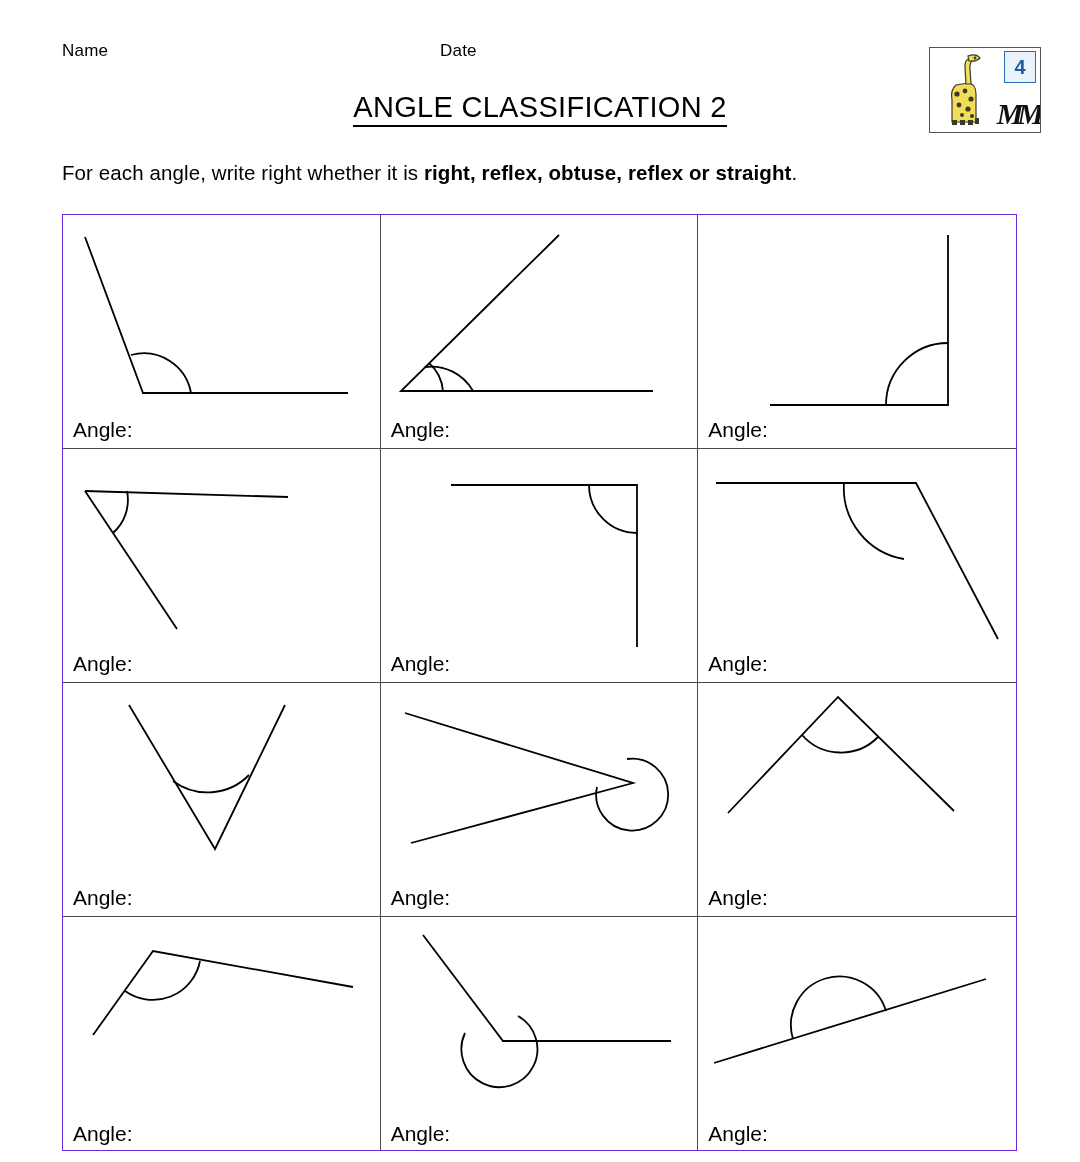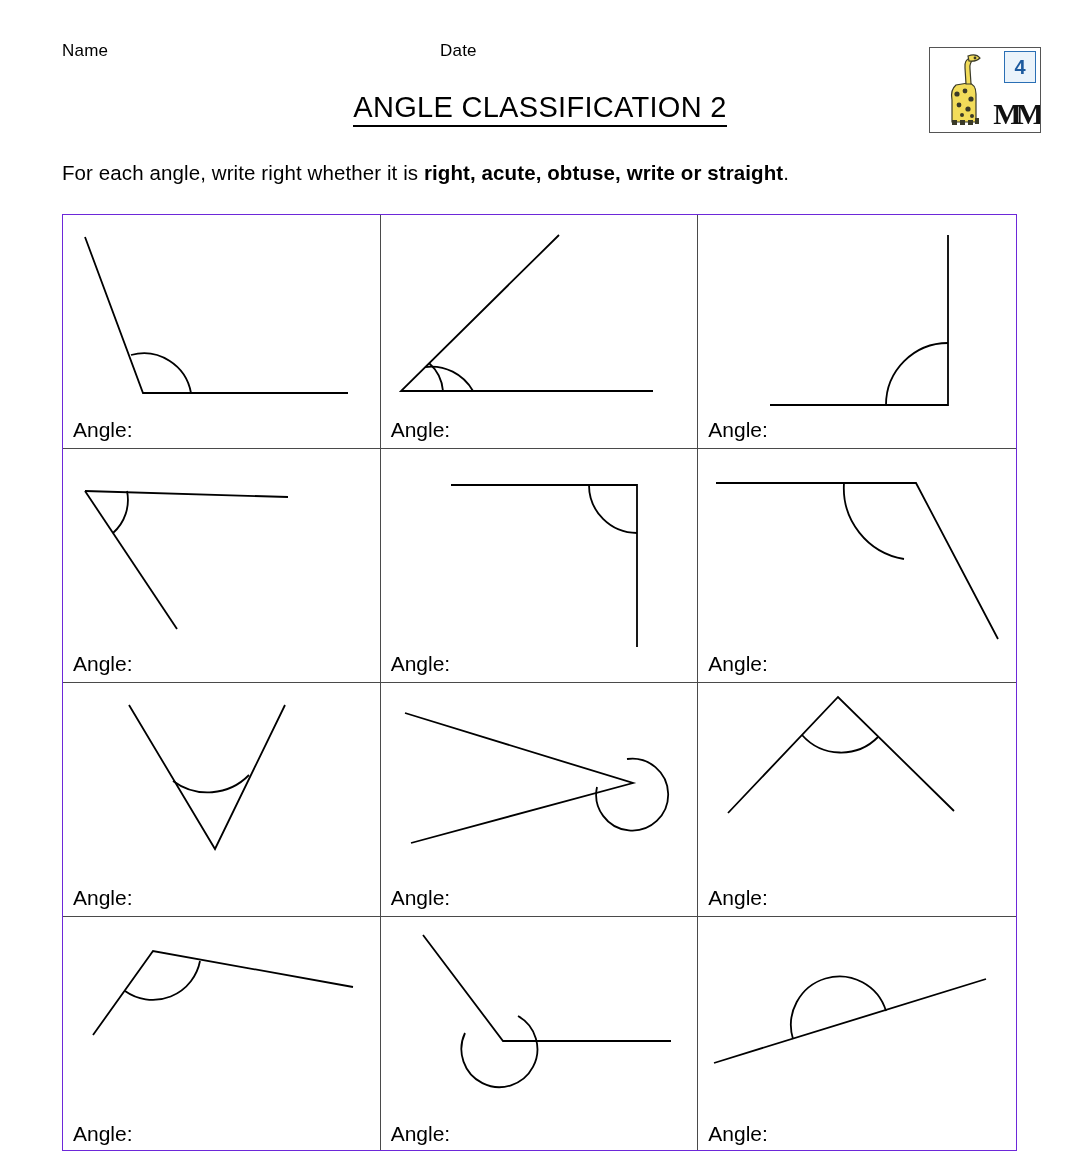--- a/index.html
+++ b/index.html
@@ -85,20 +85,21 @@
   }
   .logo .mm {
     position: absolute;
     right: 2px;
     bottom: 1px;
     font-size: 30px;
     font-weight: bold;
     letter-spacing: -6px;
     color: #111;
     font-family: "Liberation Serif", serif;
+    font-style: italic;
   }
   .logo .giraffe {
     position: absolute;
     left: 8px;
     top: 4px;
     width: 46px;
     height: 74px;
   }
 
   
@@ -165,21 +166,21 @@
         <rect x="30" y="68" width="5" height="5"></rect>
           <rect x="37" y="66" width="4" height="6"></rect>
         <circle cx="37" cy="6" r="1.4"></circle>
       </g>
     </svg>
     <div class="badge">4</div>
     <div class="mm">MM</div>
   </div>
 
   <div class="instructions">
-    <span>For each angle, write right whether it is </span><b>right, acute, obtuse, write or straight</b><span>.</span>
+    <span>For each angle, write right whether it is </span><b>right, reflex, obtuse, reflex or straight</b><span>.</span>
   </div>
 
   <div class="grid">
 
     <div class="row">
       <div class="cell">
         <svg width="318" height="233" viewBox="0 0 318 233">
           <g fill="none" stroke="#000" stroke-width="1.8">
             <path d="M22 22 L80 178 L285 178"></path>
             <path d="M68 140 A48 48 0 0 1 128 178"></path>

